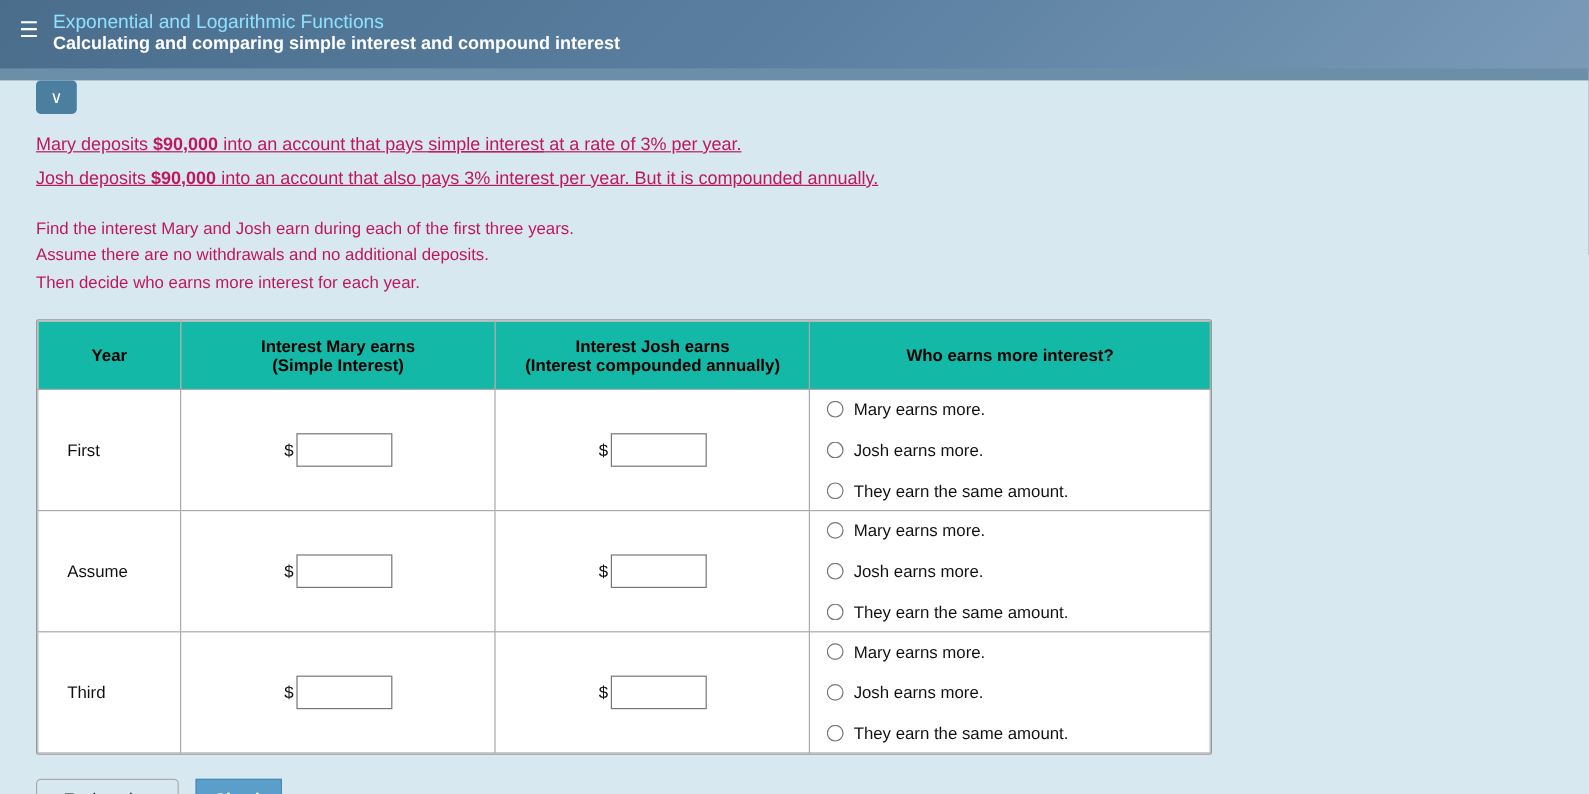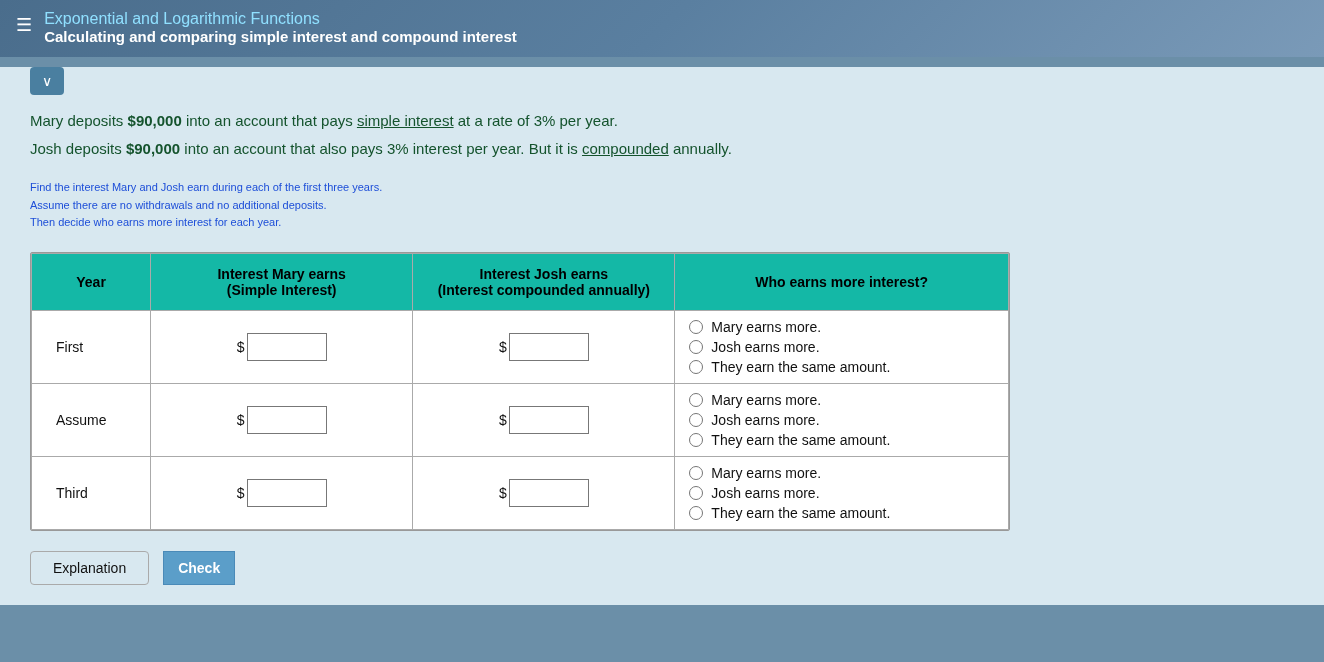--- a/index.html
+++ b/index.html
@@ -52,36 +52,37 @@
       height: 28px;
       cursor: pointer;
       font-size: 14px;
       display: flex;
       align-items: center;
       justify-content: center;
       margin: 10px 0 14px 0;
     }
     .problem-text {
       font-size: 15px;
-      color: #14532d;
+      color: #be185d;
       line-height: 1.6;
       margin-bottom: 18px;
+      text-decoration: underline;
     }
     .problem-text p {
       margin-bottom: 4px;
     }
     .problem-text .bold {
       font-weight: bold;
     }
     .problem-text .underline {
       text-decoration: underline;
     }
     .instructions {
-      font-size: 11px;
-      color: #1d4ed8;
+      font-size: 14px;
+      color: #be185d;
       line-height: 1.6;
       margin-bottom: 20px;
     }
     .table-wrapper {
       background: white;
       border: 1px solid #999;
       border-radius: 2px;
       overflow: hidden;
       width: 100%;
       max-width: 980px;
@@ -130,21 +131,21 @@
       font-size: 14px;
       padding: 2px 4px;
     }
     .radio-cell {
       width: 280px;
       padding: 8px 14px;
     }
     .radio-group {
       display: flex;
       flex-direction: column;
-      gap: 4px;
+      gap: 18px;
     }
     .radio-item {
       display: flex;
       align-items: center;
       gap: 8px;
       font-size: 14px;
       color: #111;
     }
     .radio-item input[type="radio"] {
       width: 14px;

